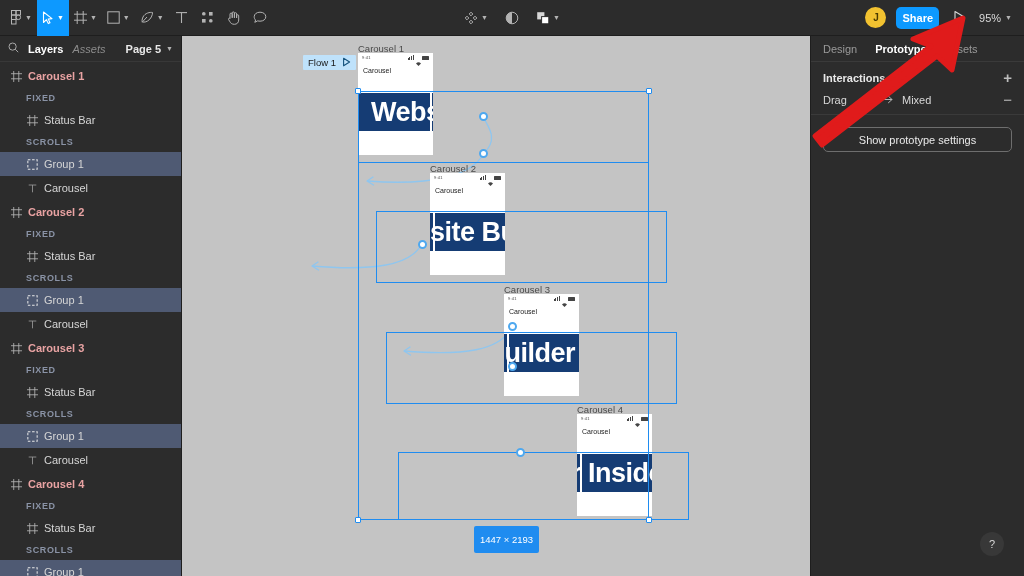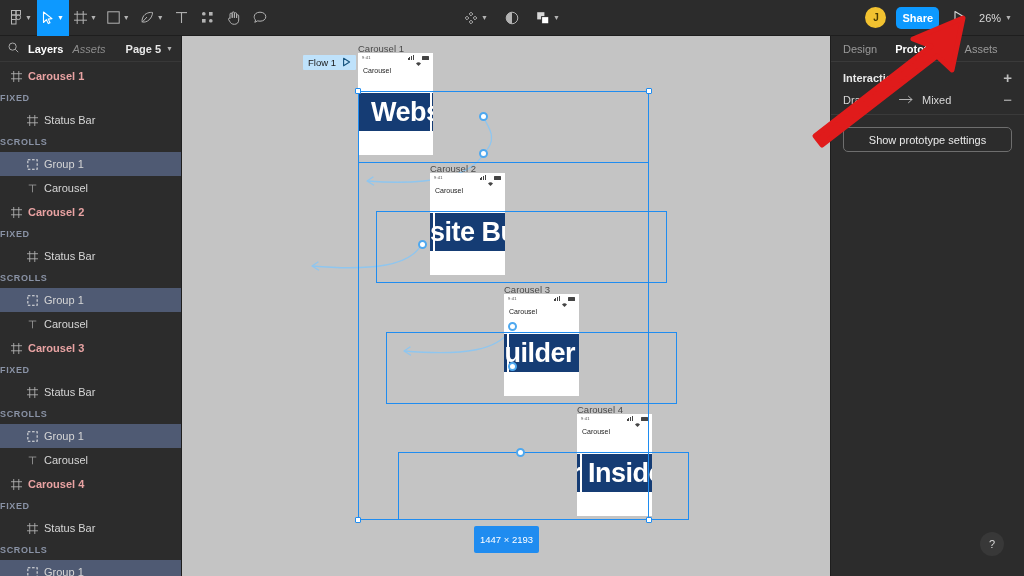--- a/index.html
+++ b/index.html
@@ -63,30 +63,30 @@
   .lp-page { margin-left:auto; display:flex; align-items:center; gap:4px;
              font-size:11px; font-weight:bold; color:#e8e8e8; }
   .layers { flex:1 1 auto; overflow:hidden; padding-top:2px;}
   .row {
     height:24px; display:flex; align-items:center; gap:6px;
     padding-right:8px; color:#e0e0e0; font-size:11px; white-space:nowrap;
   }
   .row.selected { background:#4f5a73; }
   .row .ico { width:12px; height:12px; flex:0 0 12px; display:flex; align-items:center; justify-content:center; }
   .row.d0 { padding-left:10px; }
-  .row.d1 { }
+  .row.d1 { padding-left:26px; }
   .row.d2 { padding-left:26px; }
   .row.frame .lbl { font-weight:bold; color:#e9a3a3; }
   .row.section { height:20px; }
   .row.section .lbl { font-size:9px; font-weight:bold; letter-spacing:.07em; color:#8a93a6; }
   .row.sub .lbl { color:#d6d6d6; }
 
   
   .right-panel {
-    position:absolute; top:36px; right:0; width:194px; height:540px;
+    position:absolute; top:36px; right:0; width:214px; height:540px;
     background:#2c2c2c; border-left:1px solid #1e1e1e; z-index:30;margin-left:28px;
   }
   .rp-tabs {
     height:26px; display:flex; align-items:center; gap:18px;
     padding:0 12px; border-bottom:1px solid #3a3a3a;
     font-size:11px; color:#9a9a9a;
   }
   .rp-tabs .on { color:#fff; font-weight:bold; }
   .rp-sec {
     padding:10px 12px 8px 12px; border-bottom:1px solid #3a3a3a;
@@ -306,21 +306,21 @@
       <div class="avatar">J</div>
       <div class="share-btn">Share</div>
       <div class="present-btn">
         <span>
           <svg width="12" height="13" viewBox="0 0 12 13" fill="none" stroke="#d9d9d9" stroke-width="1.1" stroke-linejoin="round">
             <path d="M2 1.5 L10.4 6.5 L2 11.5 Z"></path>
           </svg>
         </span>
       </div>
       <div class="zoom-ctl">
-        <span>26%</span>
+        <span>95%</span>
         <span class="caret">▼</span>
       </div>
     </div>
   </div>
 
   <div class="left-panel">
     <div class="lp-head">
       <span>
         <svg width="11" height="11" viewBox="0 0 11 11" fill="none" stroke="#a8a8a8" stroke-width="1">
           <circle cx="4.6" cy="4.6" r="3.6"></circle>

